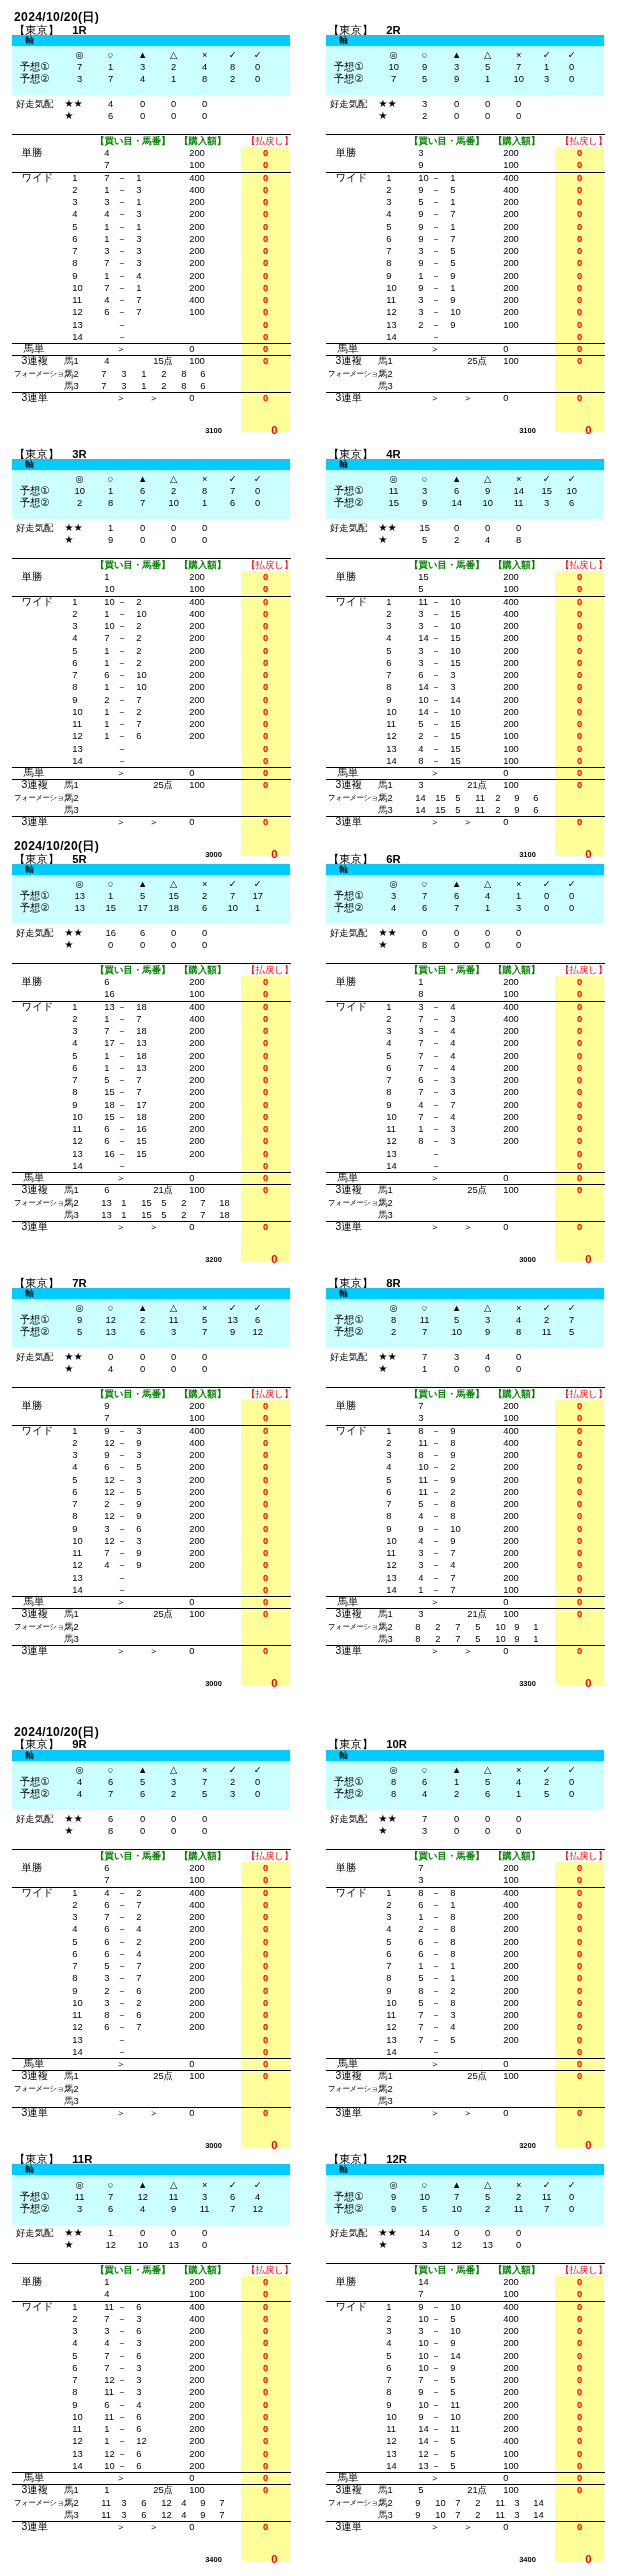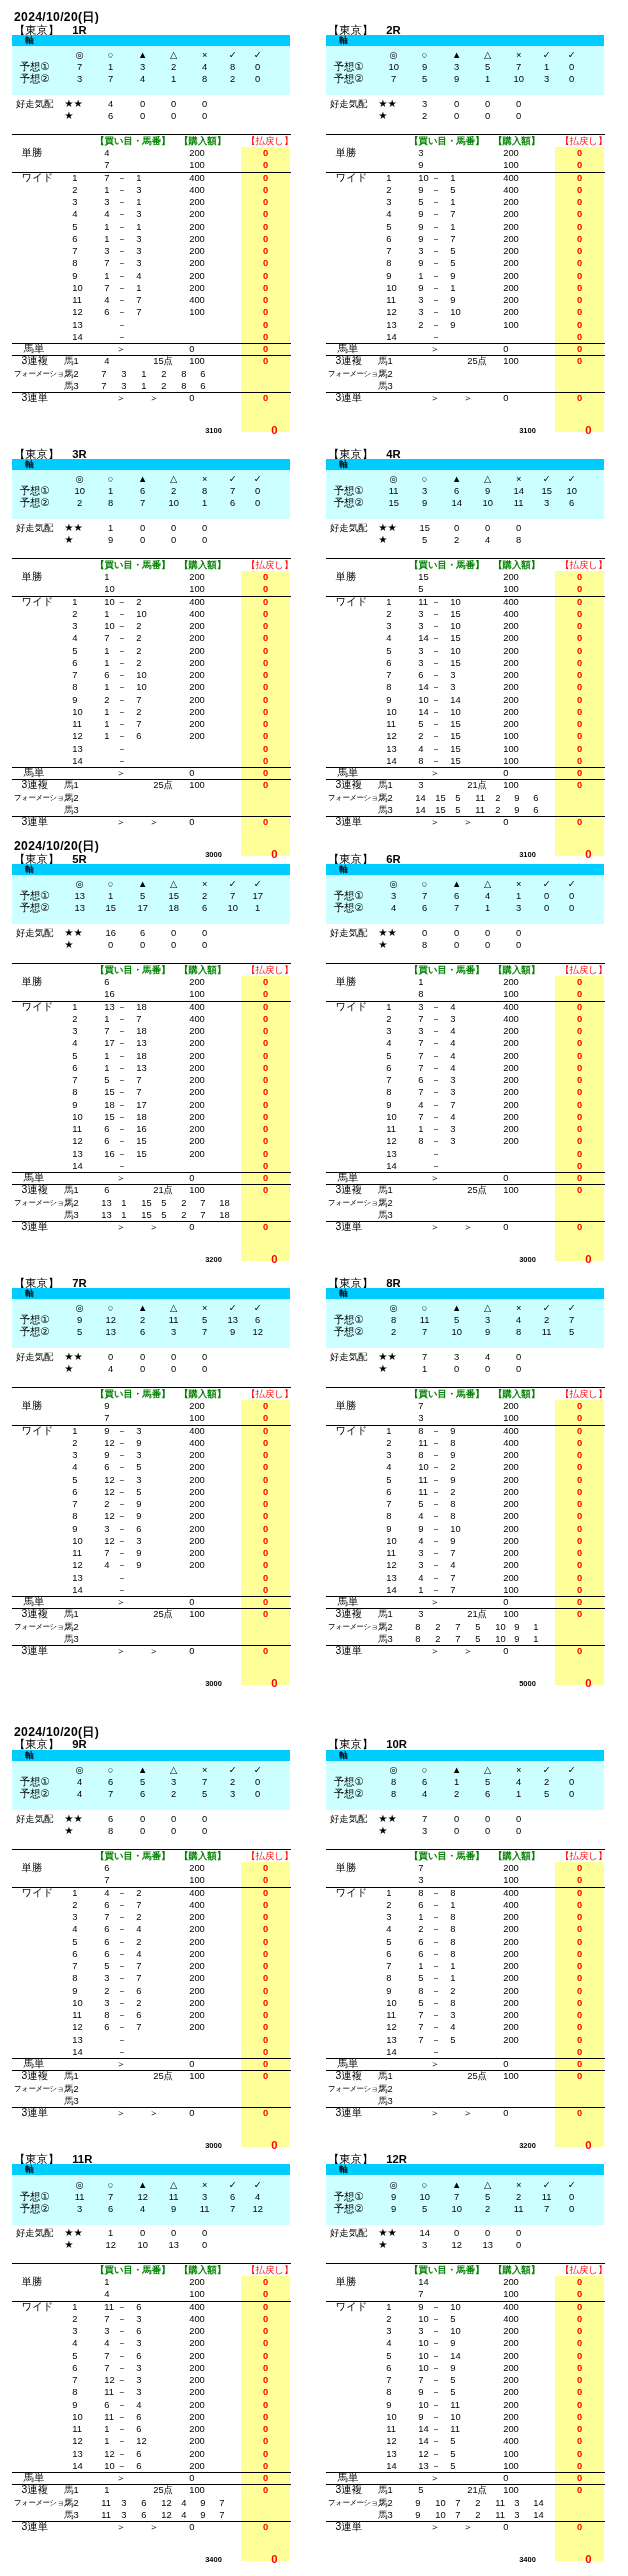--- a/index.html
+++ b/index.html
@@ -1759,21 +1759,21 @@
           <span style="left:207px">1</span>
         </div>
         <div class="hr" style="top:258px"></div>
         <div class="row" style="top:258px">
       <span class="seclbl" style="left:9.4px">3連単</span>
       <span style="left:104px">＞</span>
       <span style="left:137px">＞</span>
       <span style="left:177px">0</span>
       <span class="pay">0</span>
     </div>
-        <span class="total" style="top:292px">5000</span>
+        <span class="total" style="top:292px">3300</span>
         <span class="bigpay" style="top:290px">0</span>
       </div>
     </div>
     <div class="race" style="left:0px;top:0;">
       <div class="date" style="top:1726px">2024/10/20(日)</div>
       <div class="rtitle" style="top:1738px">
         <span class="venue">【東京】</span><span class="rno">9R</span></div>
       <div class="axis-bar" style="top:1750px">
         <span>軸</span>
       </div>

